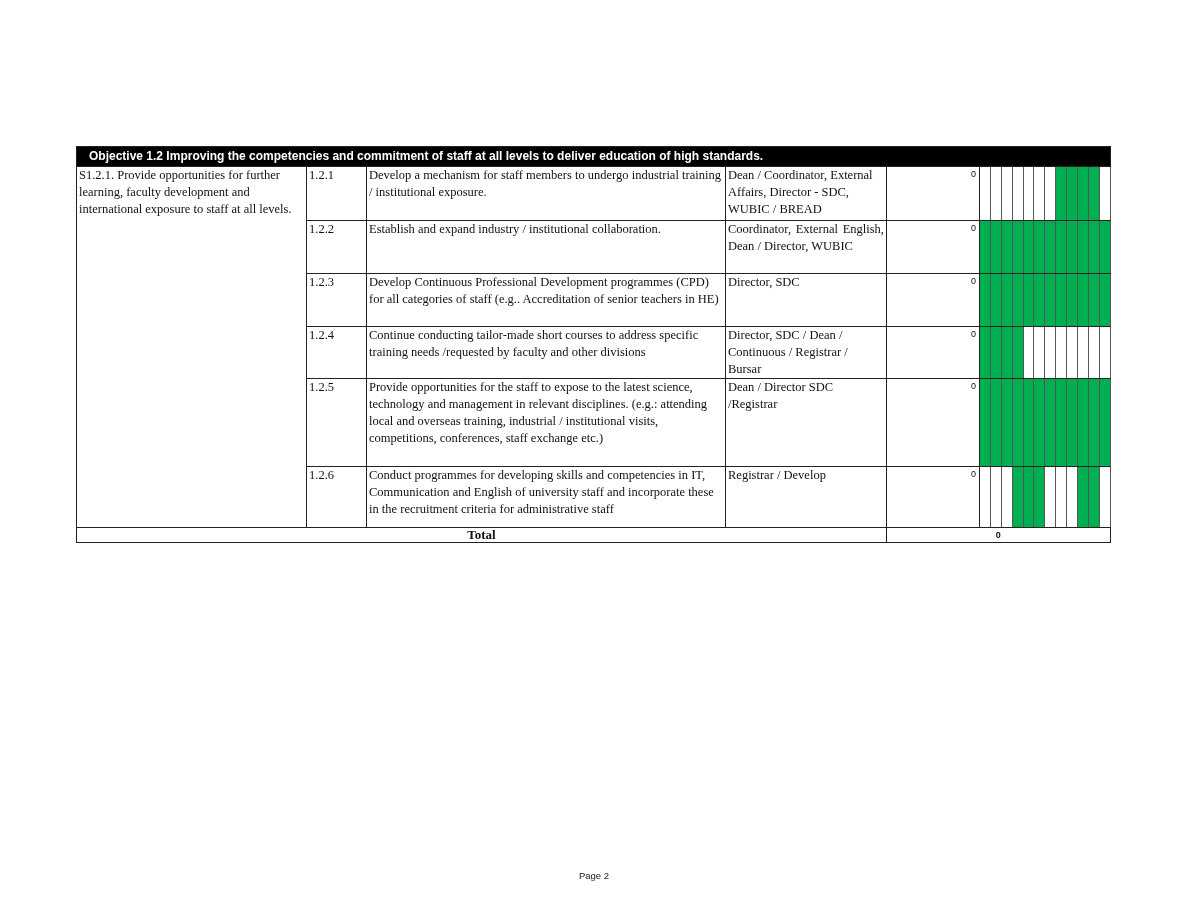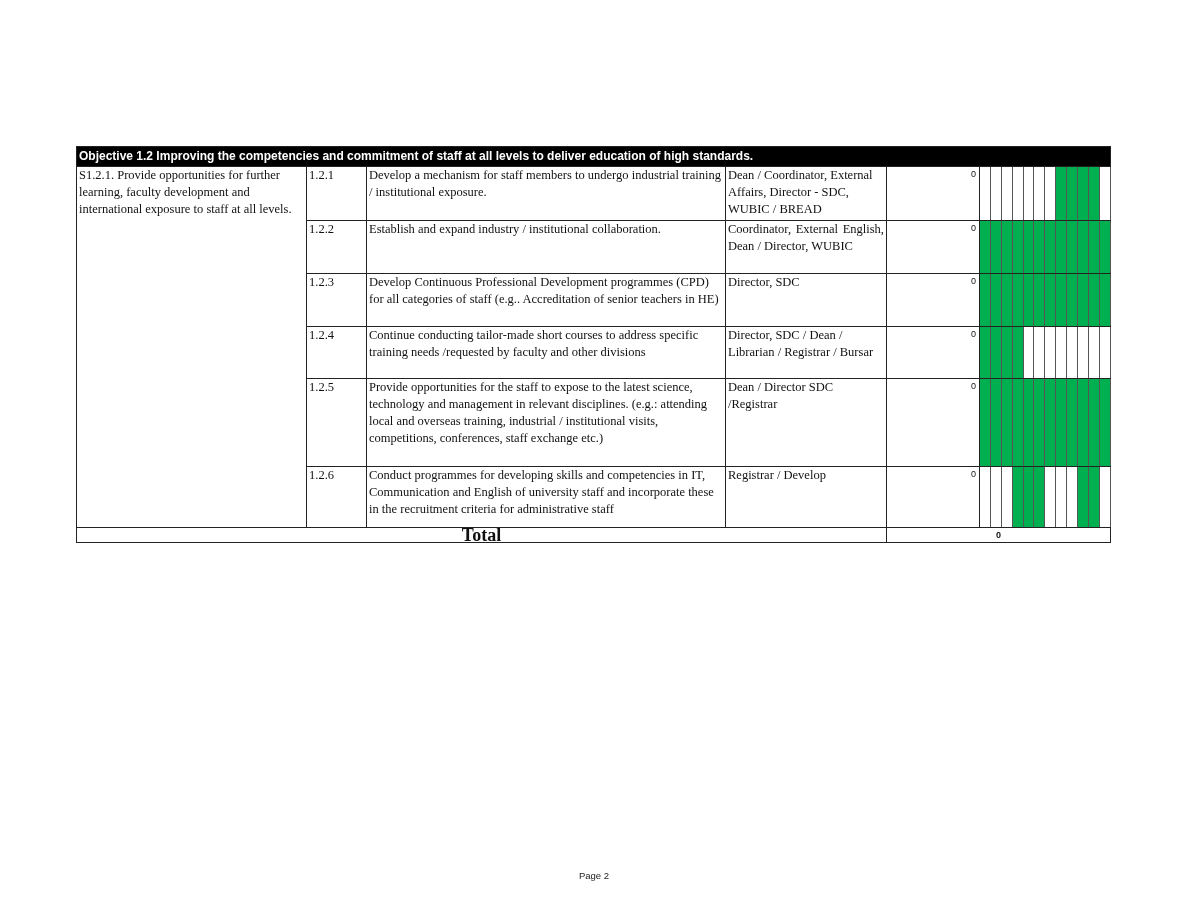--- a/index.html
+++ b/index.html
@@ -21,35 +21,35 @@
     overflow: hidden;
   }
   .objective-row td {
     background: #000;
     color: #fff;
     font-family: "Liberation Sans", sans-serif;
     font-weight: bold;
     font-size: 12px;
     line-height: 17px;
     height: 17px;
-    padding: 1px 2px;
+    padding: 1px 12px;
     white-space: nowrap;
   }
   .num { font-size: 12.5px; }
   .budget {
     text-align: right;
     font-family: "Liberation Sans", sans-serif;
     font-size: 9px;
     line-height: 14px;
     padding-right: 3px !important;
   }
   td.gantt { padding: 0 !important; border-left: 1px solid #555; border-right: 1px solid #555; }
   td.gantt.on { background: #00b050; }
   .total-row td { height: 14px; line-height: 14px; }
-  .total-label { text-align: center; font-weight: bold; font-size: 18px; }
+  .total-label { text-align: center; font-weight: bold; font-size: 13px; }
   .total-value { text-align: center; font-family: "Liberation Sans", sans-serif; font-weight: bold; font-size: 9px; }
   .justify { text-align: justify; text-align-last: left; }
   .footer {
     position: absolute; left: 0; width: 1188px; top: 870px;
     text-align: center;
     font-family: "Liberation Sans", sans-serif;
     font-size: 9.5px; color: #222;
   }
 </style>
 </head>
@@ -119,21 +119,21 @@
         <td class="gantt on"></td>
         <td class="gantt on"></td>
         <td class="gantt on"></td>
         <td class="gantt on"></td>
         <td class="gantt on"></td>
         <td class="gantt on"></td>
       </tr>
       <tr style="height: 52px;">
         <td class="num">1.2.4</td>
         <td>Continue conducting tailor-made short courses to address specific training needs /requested by faculty and other divisions</td>
-        <td>Director, SDC / Dean / Librarian / Registrar / Bursar</td>
+        <td>Director, SDC / Dean / Continuous / Registrar / Bursar</td>
         <td class="budget">0</td>
         <td class="gantt on"></td>
         <td class="gantt on"></td>
         <td class="gantt on"></td>
         <td class="gantt on"></td>
         <td class="gantt"></td>
         <td class="gantt"></td>
         <td class="gantt"></td>
         <td class="gantt"></td>
         <td class="gantt"></td>

